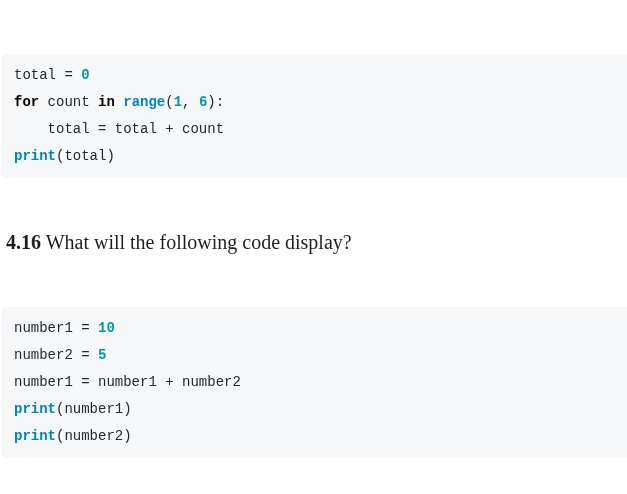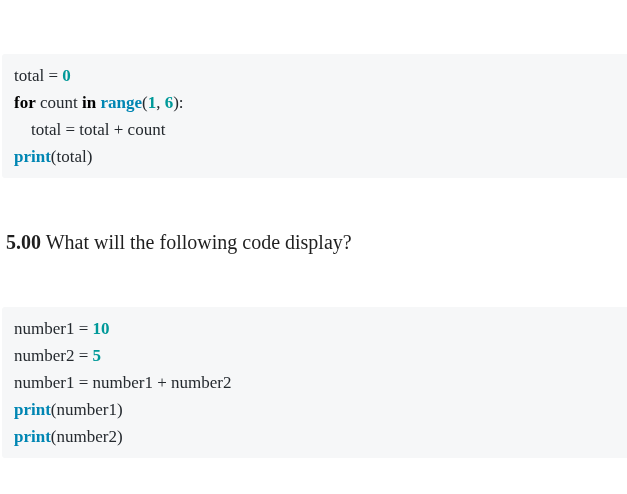--- a/index.html
+++ b/index.html
@@ -33,39 +33,39 @@
   .exercise + .exercise .exercise-heading { margin-top: 52px; }
   .exercise-number { font-weight: 700; }
   .code-block {
     display: block;
     margin-top: 54px;
     margin-left: 2px;
     width: calc(100% - 2px);
     background: var(--code-bg);
     border-radius: 3px 0 0 3px;
     padding: 8px 12px;
-    font-family: Liberation Serif, serif;
-    font-size: 17px;
+    font-family: Liberation Mono, monospace;
+    font-size: 14px;
     line-height: 27px;
     color: var(--code-text);
   }
   .exercise + .exercise .code-block { margin-top: 53px; }
   .code-line { white-space: pre; }
   .tok-plain   { color: var(--code-text); }
   .tok-keyword { color: var(--keyword); font-weight: 700; }
   .tok-builtin { color: var(--builtin); font-weight: 600; }
   .tok-number  { color: var(--number);  font-weight: 600; }
 </style>
 </head>
 <body>
 
 <div class="doc">
   <section class="exercise">
     <pre class="code-block"><div class="code-line"><span class="tok-plain">total = </span><span class="tok-number">0</span></div><div class="code-line"><span class="tok-keyword">for</span><span class="tok-plain"> count </span><span class="tok-keyword">in</span><span class="tok-plain"> </span><span class="tok-builtin">range</span><span class="tok-plain">(</span><span class="tok-number">1</span><span class="tok-plain">, </span><span class="tok-number">6</span><span class="tok-plain">):</span></div><div class="code-line"><span class="tok-plain">    total = total + count</span></div><div class="code-line"><span class="tok-builtin">print</span><span class="tok-plain">(total)</span></div></pre>
   </section>
 
   <section class="exercise">
     <p class="exercise-heading">
-      <span class="exercise-number">5.00</span><span> What will the following code display?</span>
+      <span class="exercise-number">4.16</span><span> What will the following code display?</span>
     </p>
     <pre class="code-block"><div class="code-line"><span class="tok-plain">number1 = </span><span class="tok-number">10</span></div><div class="code-line"><span class="tok-plain">number2 = </span><span class="tok-number">5</span></div><div class="code-line"><span class="tok-plain">number1 = number1 + number2</span></div><div class="code-line"><span class="tok-builtin">print</span><span class="tok-plain">(number1)</span></div><div class="code-line"><span class="tok-builtin">print</span><span class="tok-plain">(number2)</span></div></pre>
   </section>
 </div>
 
 </body></html>

